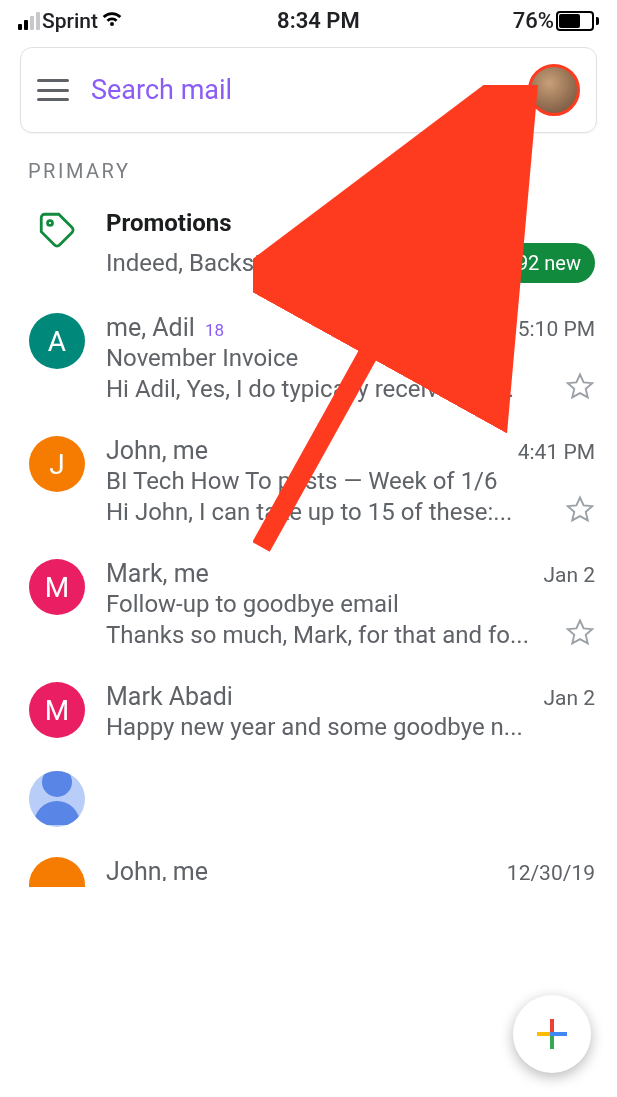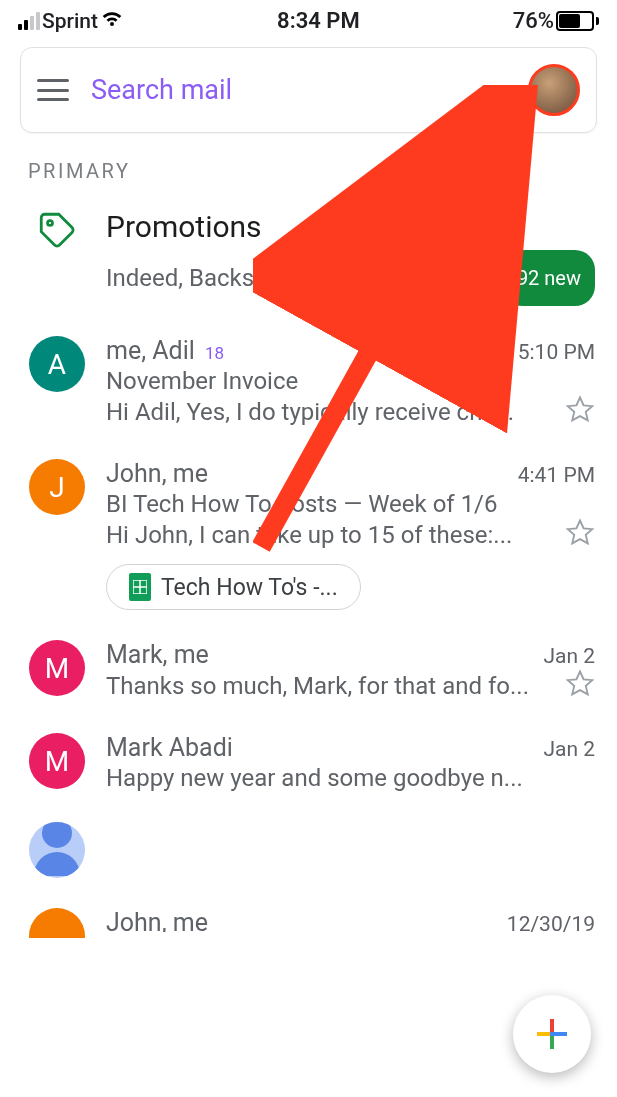--- a/index.html
+++ b/index.html
@@ -17,31 +17,31 @@
   .hamburger{width:32px;height:22px;display:flex;flex-direction:column;justify-content:space-between;margin-right:22px;cursor:pointer}
   .hamburger span{height:3px;background:#5f6368;border-radius:2px}
   .search-text{flex:1;color:#8b5cf6;font-size:27px}
   .avatar{width:46px;height:46px;border-radius:50%;background:radial-gradient(circle at 40% 35%,#c8a078,#6a4a36);border:3px solid #ff3b1f;cursor:pointer;flex:none}
   .section-label{margin:26px 28px 10px;color:#7b7f84;font-size:20px;letter-spacing:2.5px}
   .row{display:flex;padding:16px 22px 14px 28px;gap:20px}
   .row .icon-col{width:58px;flex:none;display:flex;justify-content:center}
   .row-body{flex:1;min-width:0}
   .top-line{display:flex;align-items:baseline;gap:10px}
   .sender{font-size:25px;color:#5f6368}
-  .sender.bold{font-weight:400;color:#1b1d1f;font-size:30px}
+  .sender.bold{font-weight:700;color:#1b1d1f;font-size:24px}
   .count{color:#8b5cf6;font-size:17px}
   .time{color:#5f6368;font-size:21px;white-space:nowrap}
   .time.bold{font-weight:700;color:#1b1d1f}
   .spacer{flex:1}
   .subject{font-size:24px;color:#5f6368;white-space:nowrap;overflow:hidden;text-overflow:ellipsis;margin-top:2px}
   .snippet{font-size:24px;color:#5f6368;white-space:nowrap;overflow:hidden;text-overflow:ellipsis}
   .snip-row{display:flex;align-items:center;gap:10px}
   .snip-row .snippet{flex:1;min-width:0}
   .star{flex:none}
-  .badge{background:#128a3e;color:#fff;font-size:20px;padding:16px 14px;border-radius:20px;white-space:nowrap}
+  .badge{background:#128a3e;color:#fff;font-size:20px;padding:8px 14px;border-radius:20px;white-space:nowrap}
   .circle{width:56px;height:56px;border-radius:50%;display:flex;align-items:center;justify-content:center;color:#fff;font-size:28px}
   .teal{background:#00897b}.orange{background:#f57c00}.pink{background:#e91e63}
   .blue-av{background:#b8cdf7}
   .blue-av-inner{width:30px;height:30px;border-radius:50%;background:#5985e6;position:relative;top:-6px}
   .circle.blue-av{flex-direction:column;overflow:hidden}
   .blue-av-body{width:46px;height:24px;border-radius:40px 40px 0 0;background:#5985e6;margin-top:-2px}
   .chip{display:inline-flex;align-items:center;gap:10px;border:1px solid #d0d4d9;border-radius:28px;padding:8px 22px;margin-top:12px;font-size:23px;color:#3c4043}
   .sheets-icon{width:22px;height:28px;background:#0f9d58;border-radius:2px;display:flex;align-items:center;justify-content:center}
   .blur-block{background:linear-gradient(90deg,#e3e5e8,#cfd2d6,#e3e5e8);height:20px;border-radius:4px;margin:5px 0}
   .fab{position:absolute;right:26px;bottom:24px;width:78px;height:78px;border-radius:50%;background:#fff;box-shadow:0 4px 14px rgba(0,0,0,.28);display:flex;align-items:center;justify-content:center;cursor:pointer}
@@ -143,43 +143,34 @@
         <span class="spacer"></span>
         <span class="time">4:41 PM</span>
       </div>
       <div class="subject">BI Tech How To posts — Week of 1/6</div>
       <div class="snip-row">
         <div class="snippet">Hi John, I can take up to 15 of these:...</div>
         <span class="star"><svg width="30" height="30" viewBox="0 0 24 24" fill="none" stroke="#9aa0a6" stroke-width="1.5">
               <path d="m12 2 2.9 6.3 6.9.6-5.2 4.6 1.6 6.8L12 16.9l-6.2 3.4 1.6-6.8L2.2 8.9l6.9-.6z"></path>
             </svg></span>
       </div>
-      <div class="chip">
-          <span class="sheets-icon">
-            <svg width="14" height="14">
-              <rect x="0" y="0" width="14" height="14" fill="none" stroke="#fff" stroke-width="1.5"></rect>
-              <line x1="7" y1="0" x2="7" y2="14" stroke="#fff" stroke-width="1.5"></line>
-              <line x1="0" y1="7" x2="14" y2="7" stroke="#fff" stroke-width="1.5"></line>
-            </svg>
-          </span>
-          <span>Tech How To's -...</span>
-        </div>
     </div>
     </div>
     <div class="row">
     <div class="icon-col">
         <div class="circle pink">M</div>
       </div>
     <div class="row-body">
       <div class="top-line">
         <span class="sender">Mark, me</span>
 
         <span class="spacer"></span>
         <span class="time">Jan 2</span>
       </div>
+      <div class="subject">Follow-up to goodbye email</div>
       <div class="snip-row">
         <div class="snippet">Thanks so much, Mark, for that and fo...</div>
         <span class="star"><svg width="30" height="30" viewBox="0 0 24 24" fill="none" stroke="#9aa0a6" stroke-width="1.5">
               <path d="m12 2 2.9 6.3 6.9.6-5.2 4.6 1.6 6.8L12 16.9l-6.2 3.4 1.6-6.8L2.2 8.9l6.9-.6z"></path>
             </svg></span>
       </div>
 
     </div>
     </div>
     <div class="row">

